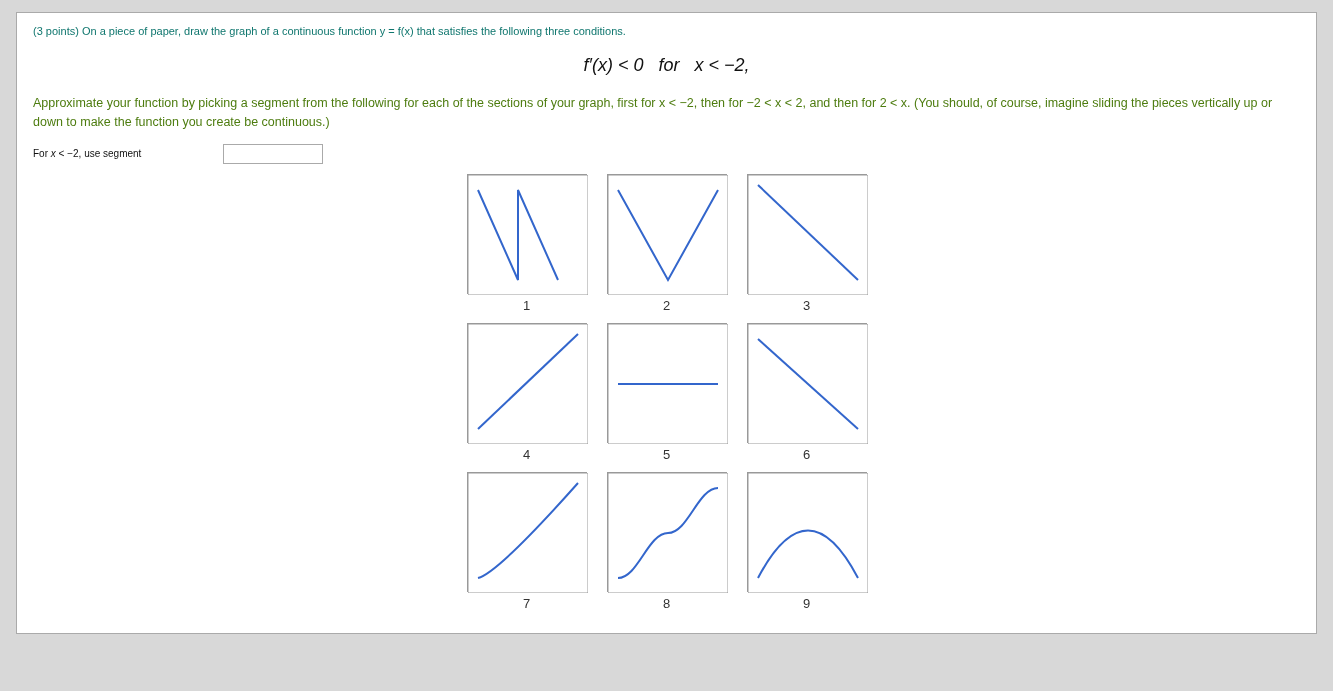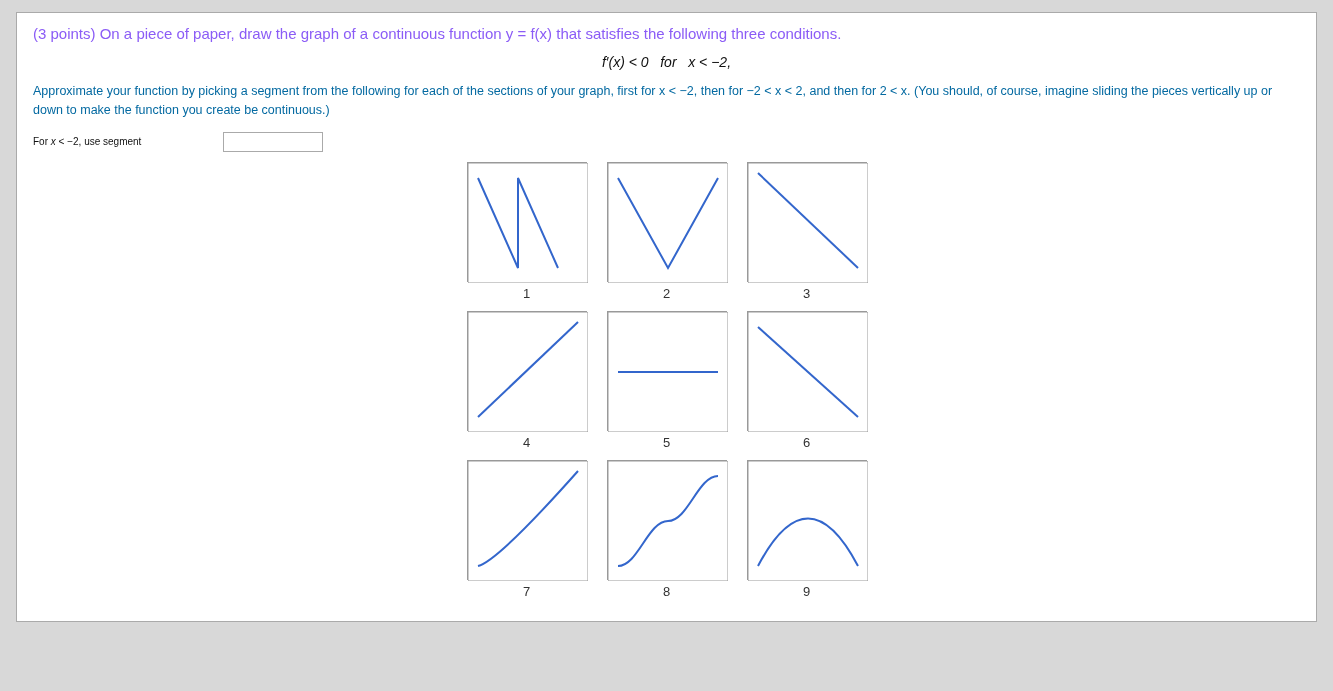--- a/index.html
+++ b/index.html
@@ -17,37 +17,37 @@
       padding: 12px 16px;
       min-height: 691px;
     }
     .question-box {
       background: white;
       border: 1px solid #aaa;
       padding: 12px 16px;
       margin-bottom: 10px;
     }
     .question-title {
-      font-size: 15px;
+      font-size: 11px;
       margin-bottom: 8px;
-      color: #8b5cf6;
+      color: #0f766e;
     }
     .math-conditions {
       text-align: center;
       margin: 6px 0 10px 0;
       font-style: italic;
     }
     .math-line {
       display: block;
-      margin: 12px 0;
-      font-size: 14px;
+      margin: 18px 0;
+      font-size: 18px;
     }
     .instructions {
       font-size: 12.5px;
-      color: #0369a1;
+      color: #4d7c0f;
       margin-bottom: 12px;
       line-height: 1.5;
     }
     .segment-row {
       display: flex;
       align-items: center;
       margin: 5px 0;
       font-size: 13px;
     }
     .segment-label {

